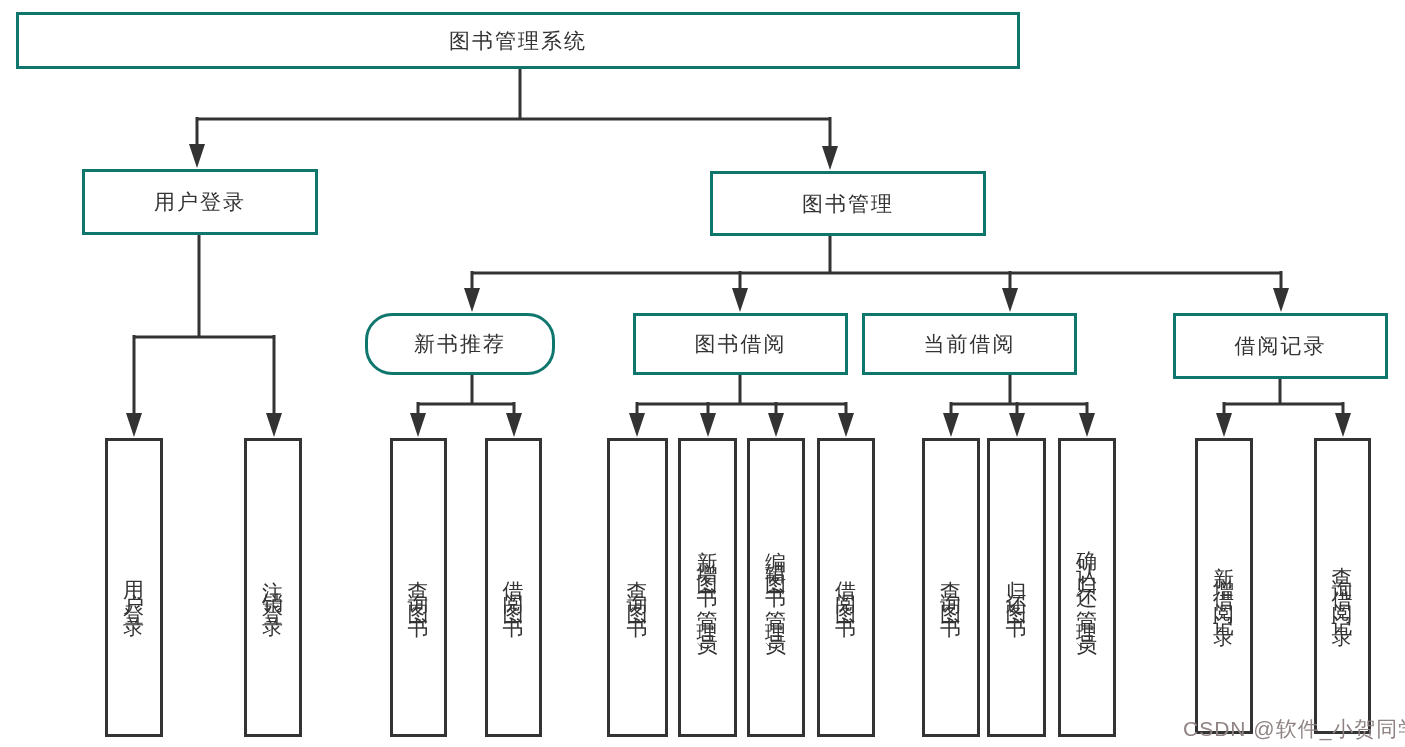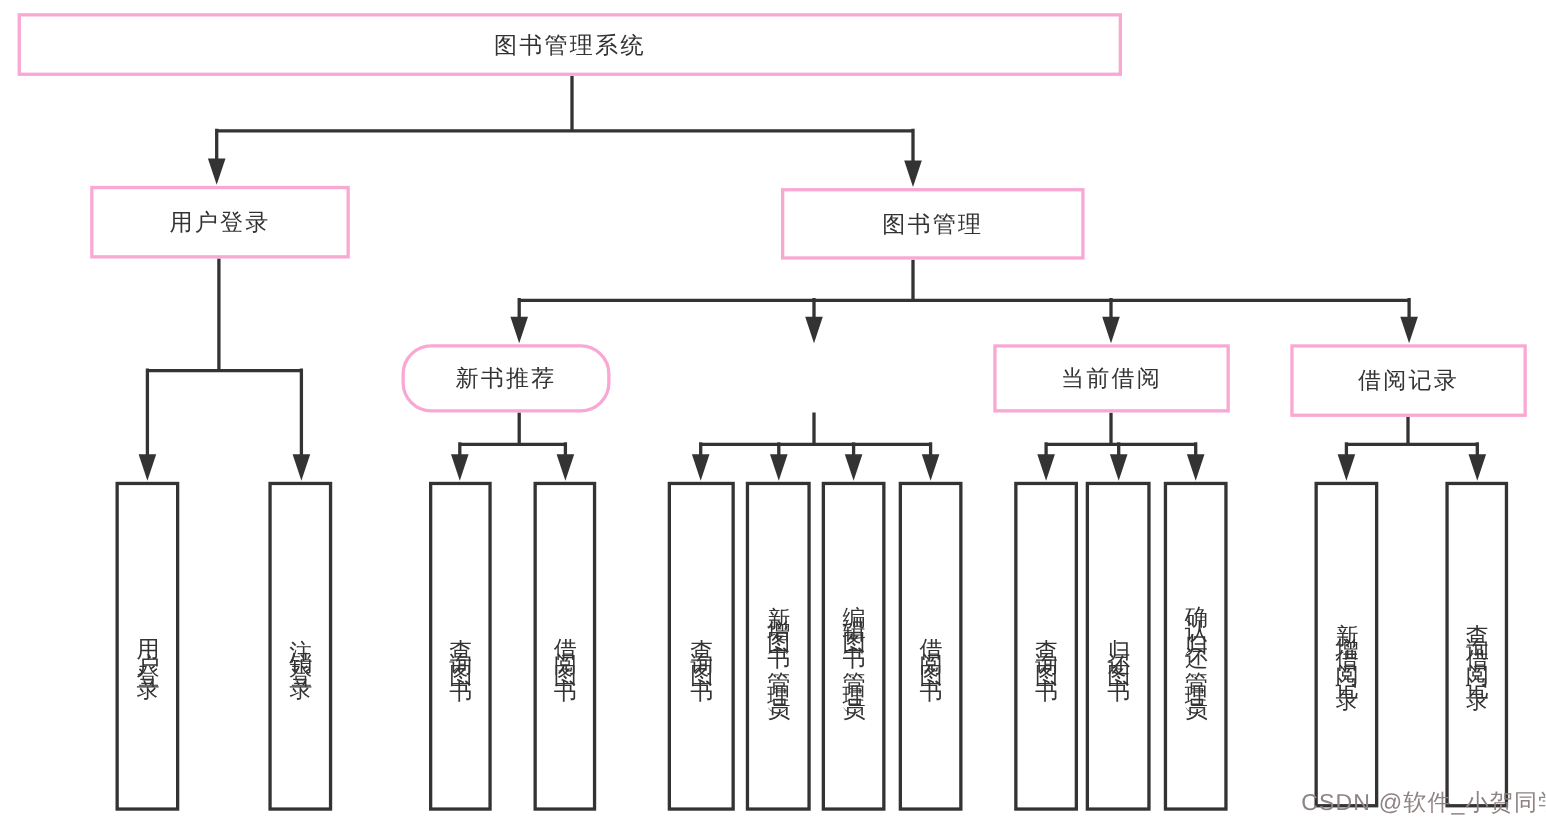--- a/index.html
+++ b/index.html
@@ -13,21 +13,21 @@
     overflow: hidden;
   }
   .wires {
     position: absolute;
     left: 0; top: 0;
     width: 1405px; height: 747px;
   }
   .box {
     position: absolute;
     box-sizing: border-box;
-    border: 3px solid #f9a8d4;
+    border: 3px solid #0f766e;
     background: #ffffff;
     display: flex;
     align-items: center;
     justify-content: center;
     font-size: 21px;
     letter-spacing: 2px;
     white-space: nowrap;
   }
   .vbox {
     position: absolute;
@@ -97,21 +97,22 @@
       <polygon points="1335,413 1351,413 1343,437"></polygon>
     </g>
   </svg>
 
   <div class="box" style="left:16px; top:12px; width:1004px; height:57px;">图书管理系统</div>
 
   <div class="box" style="left:82px; top:169px; width:236px; height:66px;">用户登录</div>
   <div class="box" style="left:710px; top:171px; width:276px; height:65px;">图书管理</div>
 
   <div class="box" style="left:365px; top:313px; width:190px; height:62px;border-radius:27px;">新书推荐</div>
-  <div class="box" style="left:903px; top:313px; width:215px; height:62px;">当前借阅</div>
+  <div class="box" style="left:633px; top:313px; width:215px; height:62px;">图书借阅</div>
+  <div class="box" style="left:862px; top:313px; width:215px; height:62px;">当前借阅</div>
   <div class="box" style="left:1173px; top:313px; width:215px; height:66px;">借阅记录</div>
 
   <div class="vbox" style="left:105px; top:438px; width:58px; height:299px;">用户登录</div>
   <div class="vbox" style="left:244px; top:438px; width:58px; height:299px;">注销登录</div>
 
   <div class="vbox" style="left:390px; top:438px; width:57px; height:299px;">查询图书</div>
   <div class="vbox" style="left:485px; top:438px; width:57px; height:299px;">借阅图书</div>
 
   <div class="vbox" style="left:607px; top:438px; width:61px; height:299px;">查询图书</div>
   <div class="vbox" style="left:678px; top:438px; width:59px; height:299px;">新增图书（管理员）</div>

